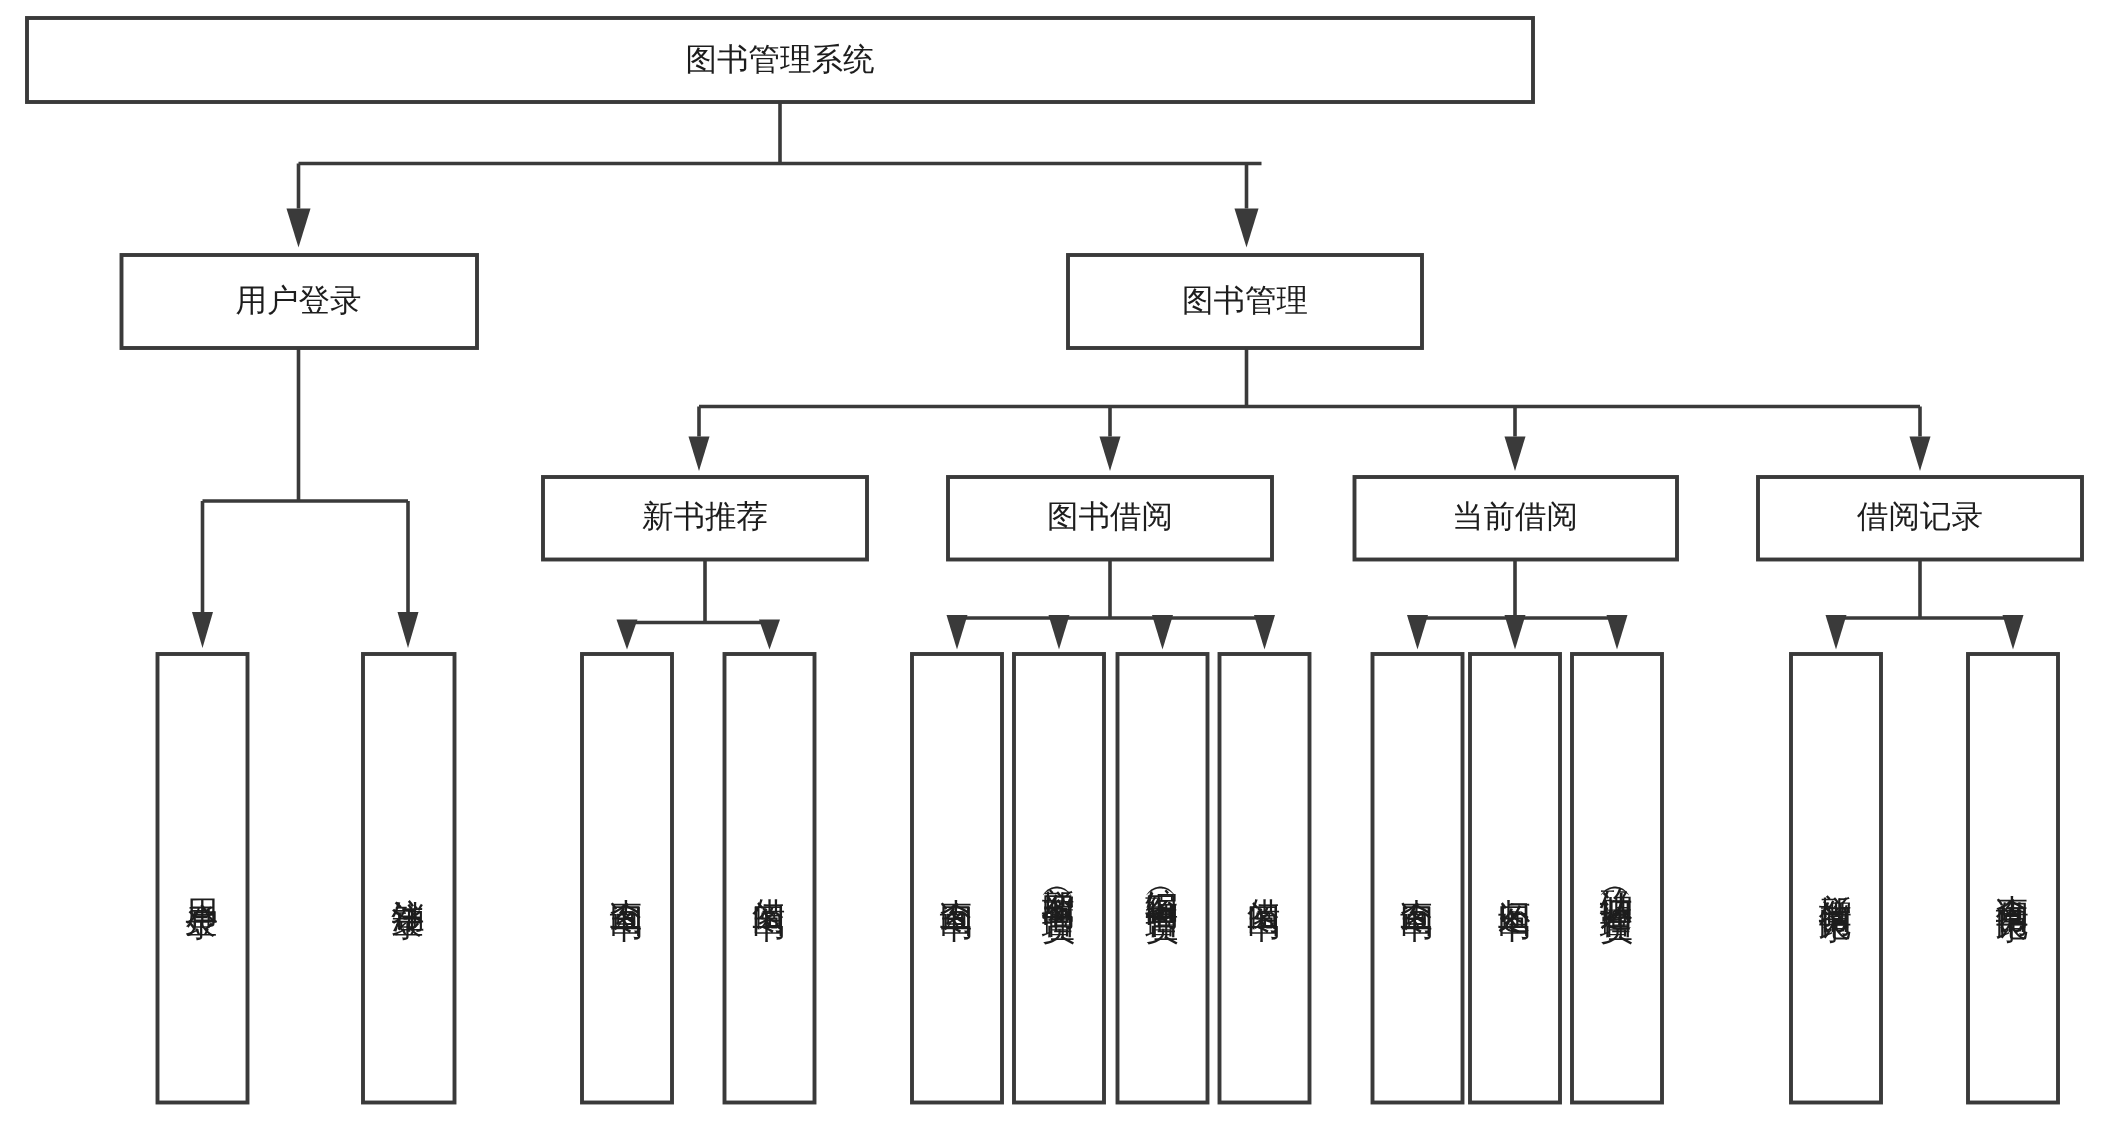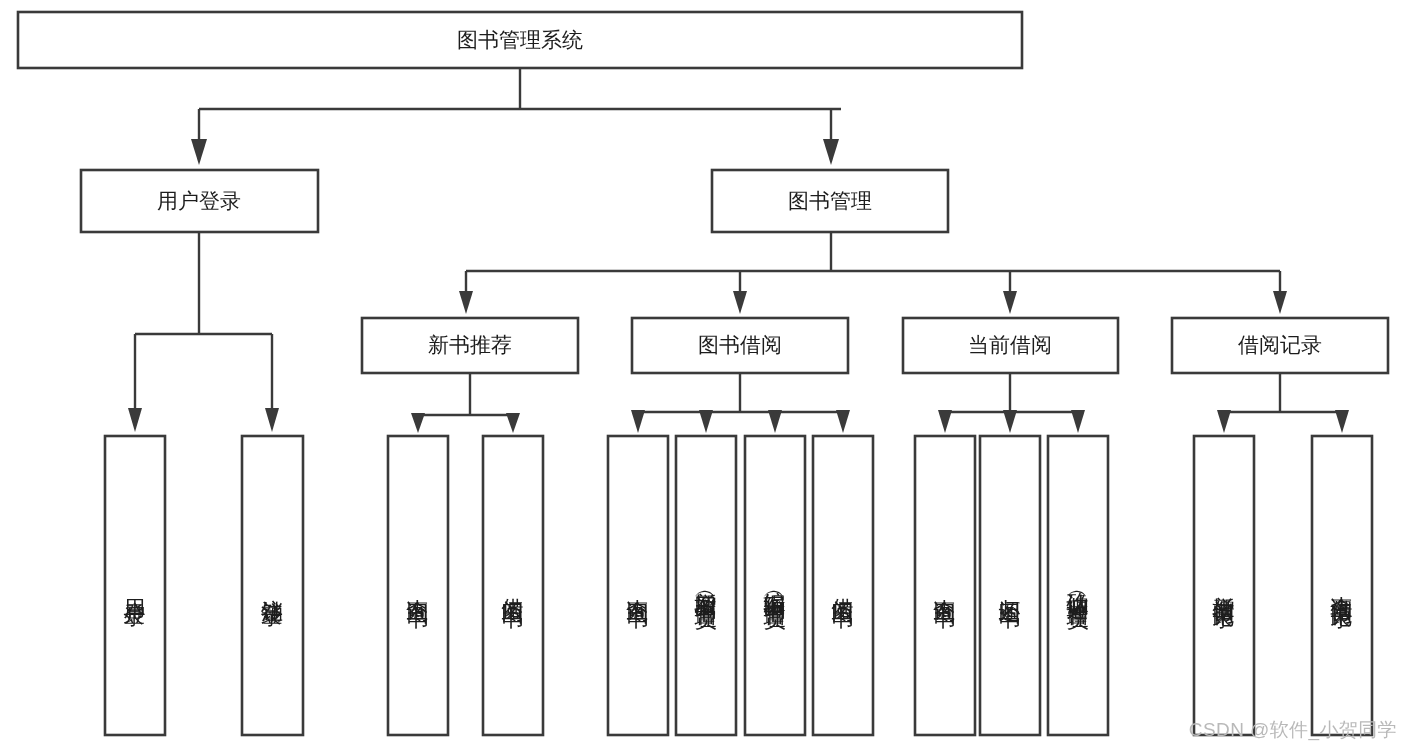--- a/index.html
+++ b/index.html
@@ -233,15 +233,14 @@
   <div class="leaf-label-wrap" style="left:1048px; top:436px; width:60px; height:299px;">
     <span class="leaf-label">确认归还（管理员）</span>
   </div>
   <div class="leaf-label-wrap" style="left:1194px; top:436px; width:60px; height:299px;">
     <span class="leaf-label">新增借阅记录</span>
   </div>
   <div class="leaf-label-wrap" style="left:1312px; top:436px; width:60px; height:299px;">
     <span class="leaf-label">查询借阅记录</span>
   </div>
 
-  <div class="watermark">CSDN @软件_小贺同学</div>
 
 </div>
 
 </body></html>

